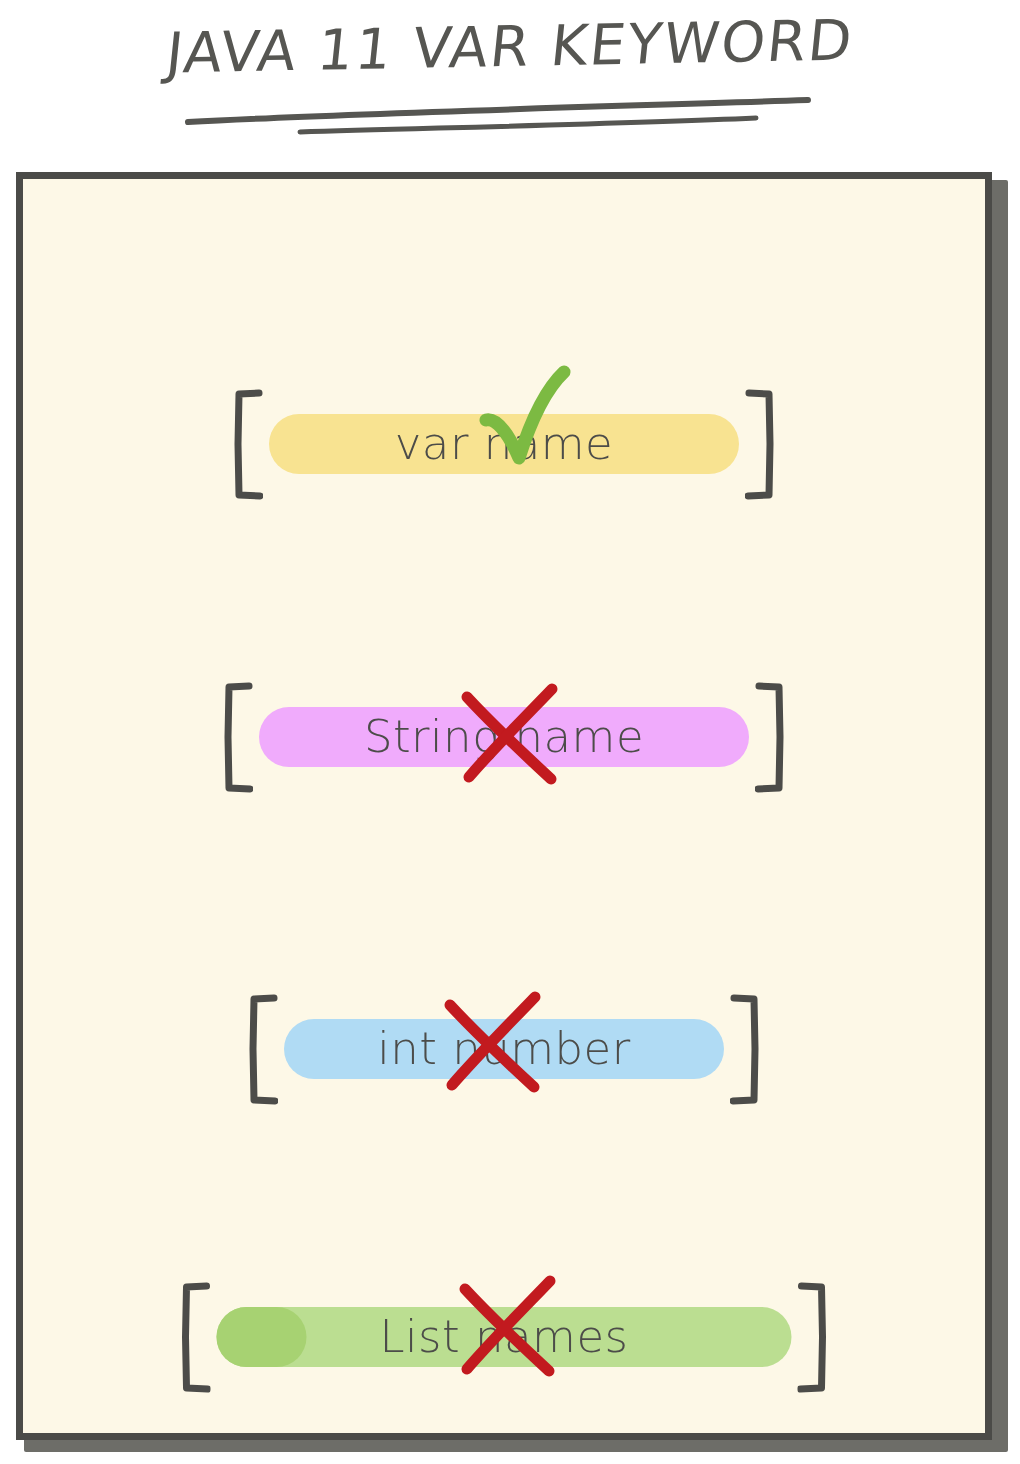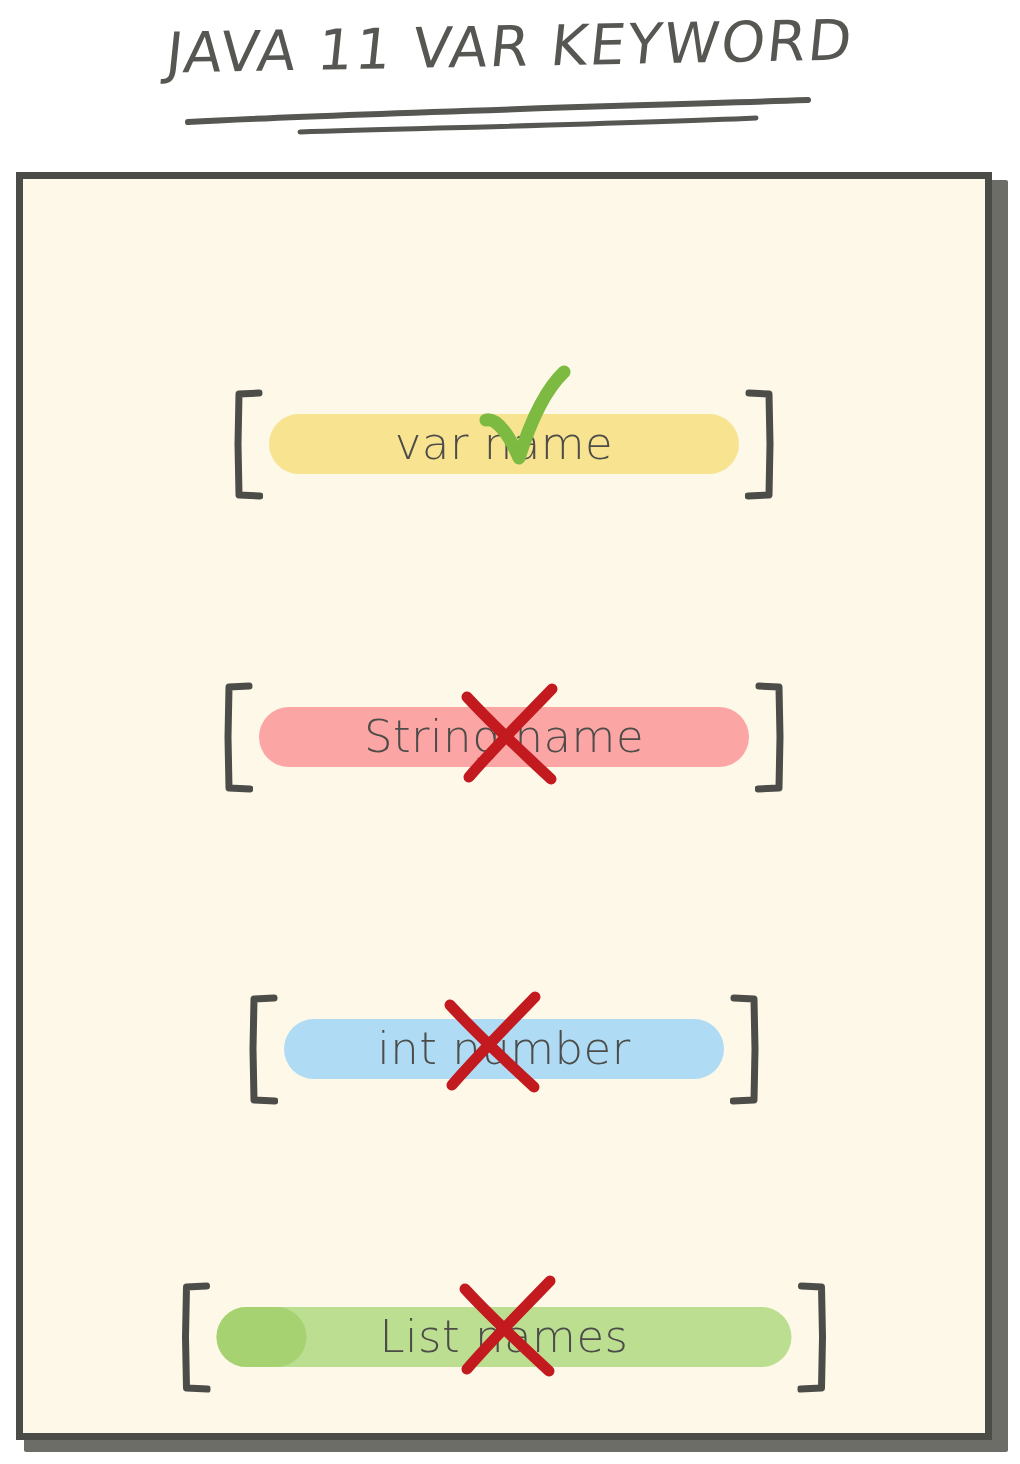--- a/index.html
+++ b/index.html
@@ -167,21 +167,21 @@
       <path d="M17,58 C26,56 38,68 50,96 C62,58 78,26 95,10" stroke="#7cba42" stroke-width="13" fill="none" stroke-linecap="round" stroke-linejoin="round"></path>
     </svg>
   </div>
 
   <div class="row" style="top:478px;">
     <div class="row-inner">
       <svg class="bracket" viewBox="0 0 34 116">
         <path d="M30,7 L10,8 L9,58 L10,109 L31,110" stroke="#4c4c49" stroke-width="7" fill="none" stroke-linecap="round" stroke-linejoin="round"></path>
       </svg>
       <div class="bracket-gap-l"></div>
-      <div class="pill" style="width:490px;background:#fca5a5;">
+      <div class="pill" style="width:490px;background:#f0abfc;">
         <span class="pill-label">String name</span>
       </div>
       <div class="bracket-gap-r"></div>
       <svg class="bracket" viewBox="0 0 34 116">
         <path d="M4,7 L24,8 L25,58 L24,109 L3,110" stroke="#4c4c49" stroke-width="7" fill="none" stroke-linecap="round" stroke-linejoin="round"></path>
       </svg>
     </div>
     <svg class="mark" style="left:432px;top:26px;" width="110" height="110" viewBox="0 0 110 110">
       <path d="M12,14 C36,40 70,72 96,96" stroke="#c21a1f" stroke-width="11" fill="none" stroke-linecap="round"></path>
       <path d="M97,6 C72,32 38,66 14,94" stroke="#c21a1f" stroke-width="11" fill="none" stroke-linecap="round"></path>

